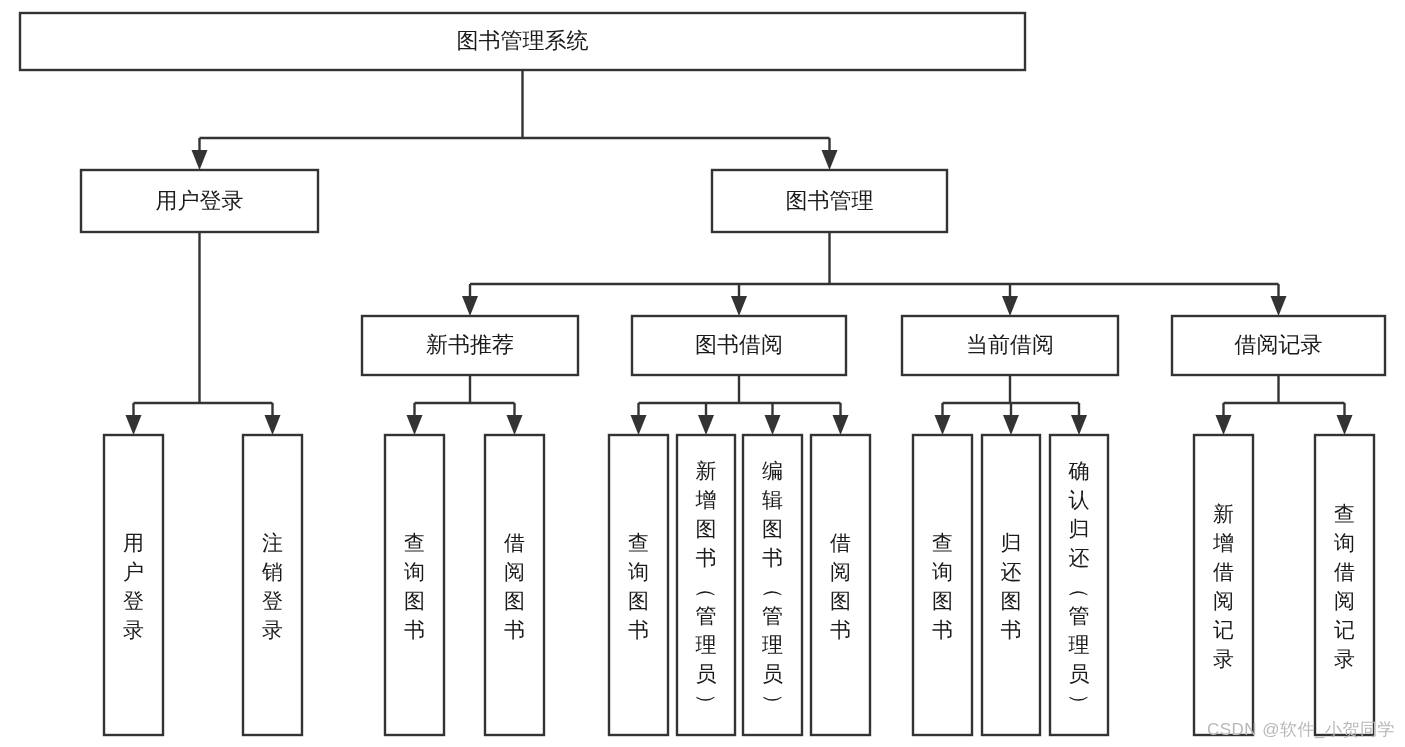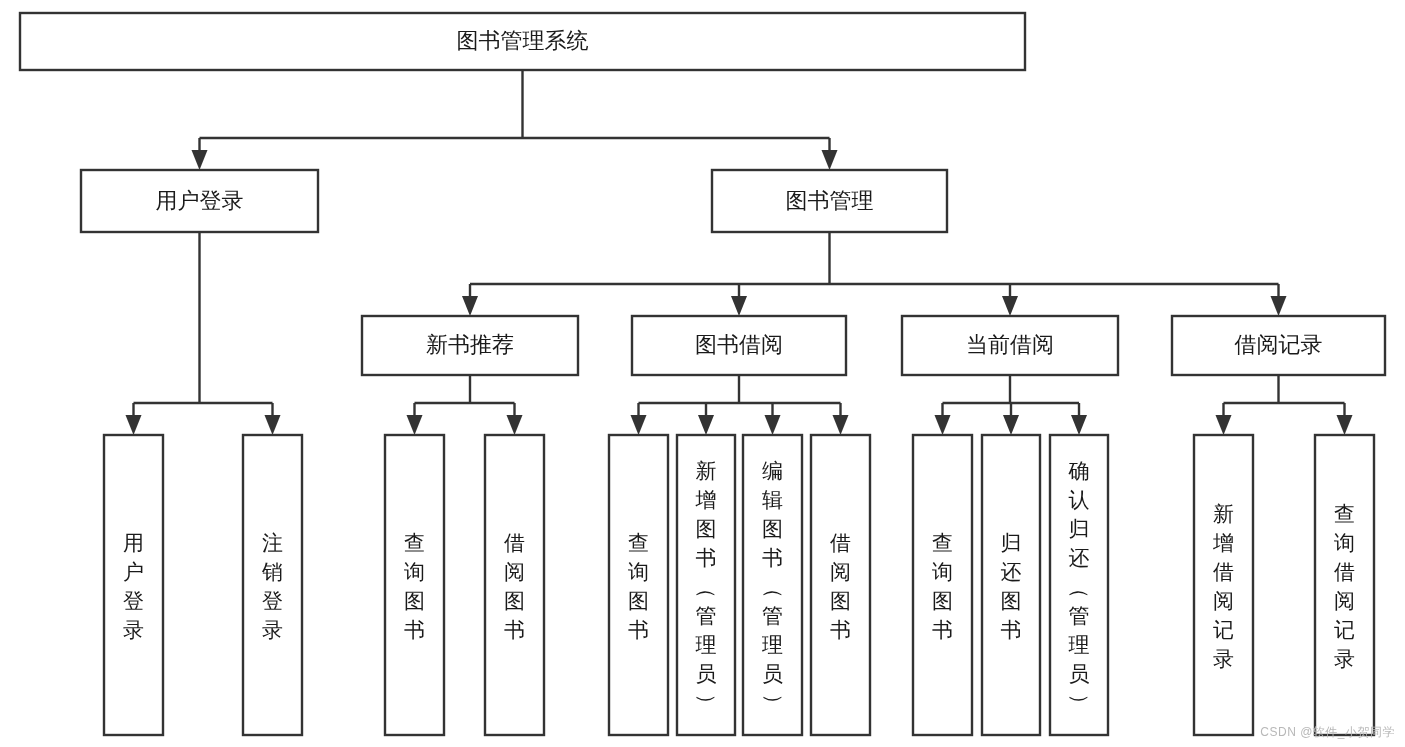--- a/index.html
+++ b/index.html
@@ -52,21 +52,21 @@
     font-family: "Liberation Sans", "DejaVu Sans", sans-serif;
     font-size: 21px;
     fill: #1a1a1a;
     text-anchor: middle;
   }
   .watermark {
     position: absolute;
     right: 10px;
     bottom: 6px;
     font-family: "Liberation Sans", "DejaVu Sans", sans-serif;
-    font-size: 12px;
+    font-size: 17px;
     color: #b8b8b8;
     letter-spacing: 0.5px;
     white-space: nowrap;
     user-select: none;
   }
 </style>
 </head>
 <body>
 
 <div id="diagram-root">

